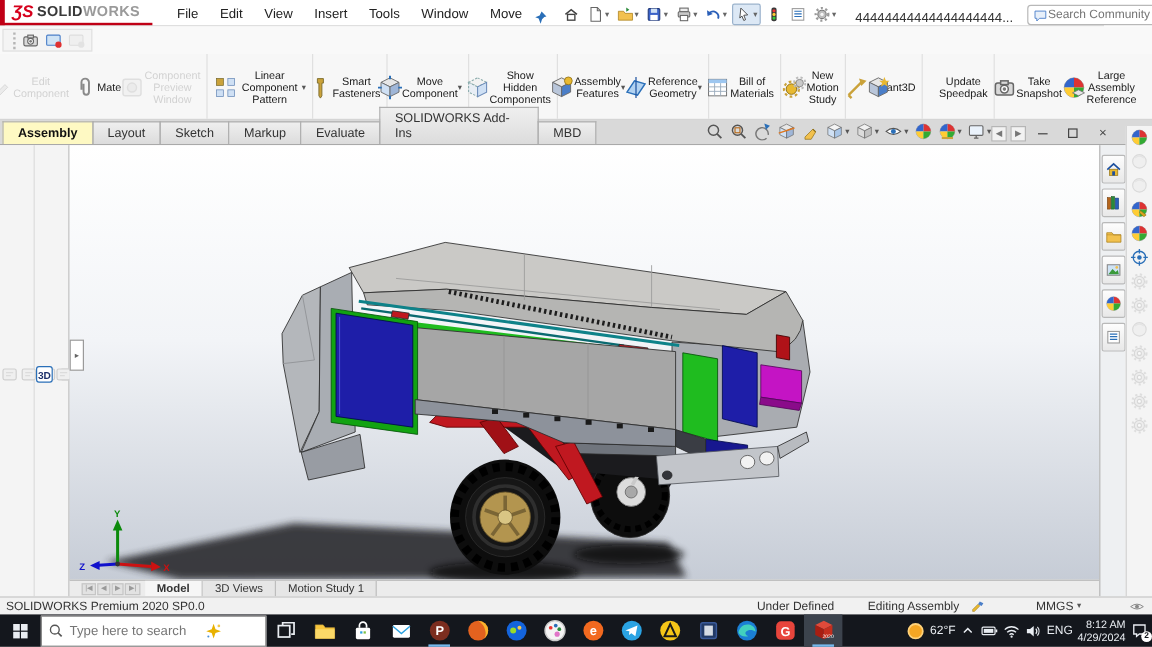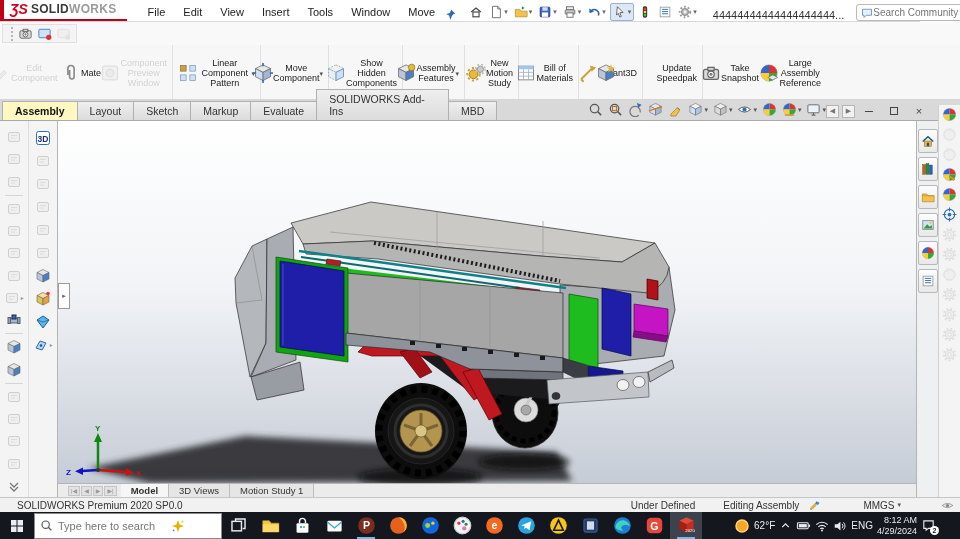--- a/index.html
+++ b/index.html
@@ -44,50 +44,50 @@
   #cmdtabs{display:flex;align-items:flex-end;height:21px;padding-left:2px}
   .tab{font-size:10.5px;color:#333;padding:3px 12px 3px;border:1px solid #b0b0b0;border-bottom:none;background:linear-gradient(#efefef,#dcdcdc);margin-right:-1px}
   .tab.active{background:#fef9c3;font-weight:bold;color:#111}
   #hud{display:flex;align-items:center;gap:5px;margin-left:92px;height:21px}
   .hud-ic{display:flex;align-items:center}
   .hud-ic .dd{font-size:7px;color:#555;margin-left:1px}
   #docctl{margin-left:auto;display:flex;align-items:center;gap:3px;padding-right:30px}
   .navbox{width:13px;height:13px;border:1px solid #b5b5b5;background:#f2f2f2;color:#777;font-size:7px;display:inline-flex;align-items:center;justify-content:center}
   
   #lefttools{left:0;top:121px;width:58px;height:376px;background:#f4f4f4;border-right:1px solid #b5b5b5;display:flex}
-  .ltcol{width:29px;display:flex;flex-direction:column;align-items:center;padding-top:5px}
+  .ltcol{width:29px;display:flex;align-items:center;padding-top:5px}
   .ltcol:first-child{border-right:1px solid #dcdcdc}
   .ltb{height:23px;display:flex;align-items:center;justify-content:center;width:100%}
   .ltsep{width:18px;border-top:1px solid #d5d5d5;margin:2px 0}
   
   #viewport{left:58px;top:121px;width:858px;height:362px;background:linear-gradient(#ffffff 0%,#f2f4f7 45%,#c6ccd6 100%);overflow:hidden}
   #fmtab{left:58px;top:283px;width:12px;height:26px;background:#fff;border:1px solid #9a9a9a;font-size:7px;color:#666;display:flex;align-items:center;justify-content:center}
   
   #bottomtabs{left:58px;top:483px;width:858px;height:14px;background:#ececec;border-top:1px solid #b5b5b5;display:flex;align-items:stretch}
   #mnav{display:flex;align-items:center;gap:1px;padding:0 4px 0 10px}
   #mnav span{font-size:6px;color:#9a9a9a;border:1px solid #c5c5c5;background:#e2e2e2;padding:1px 2px;line-height:1}
   .mtab{font-size:9.5px;color:#333;padding:0 10px;border-right:1px solid #bdbdbd;display:flex;align-items:center;background:#e6e6e6}
   .mtab.active{background:#f6f6f6;font-weight:bold}
   
   #taskpane{left:916px;top:121px;width:22px;height:376px;background:#eef0f2;border-left:1px solid #b5b5b5;display:flex;flex-direction:column;align-items:center;padding-top:8px;gap:4px}
   .tp-tab{width:20px;height:24px;border:1px solid #b9b9b9;background:linear-gradient(#fdfdfd,#e8e8e8);display:flex;align-items:center;justify-content:center;border-radius:2px}
   #rendertools{left:938px;top:105px;width:22px;height:392px;background:#f4f4f4;border-left:1px solid #d0d0d0;display:flex;flex-direction:column;align-items:center;padding-top:2px;gap:5px}
   
   #statusbar{left:0;top:497px;width:960px;height:15px;background:#f1f1f1;border-top:1px solid #c5c5c5;display:flex;align-items:center;font-size:10px;color:#333}
-  #statusbar .sl{margin-left:17px}
+  #statusbar .sl{margin-left:5px}
   #statusbar .sr{margin-left:auto;display:flex;align-items:center}
   
   #taskbar{left:0;top:512px;width:960px;height:27px;background:#14171d;display:flex;align-items:center}
   #startbtn{width:34px;height:27px;display:flex;align-items:center;justify-content:center}
   #tbsearch{width:188px;height:25px;background:#fff;border:1px solid #8a8a8a;display:flex;align-items:center;padding:12px 5px;gap:5px}
   #tbsearch input{border:none;outline:none;font-size:11px;color:#555;width:108px;font-family:"Liberation Sans",sans-serif;background:transparent}
   .tb-app{width:32px;height:27px;display:flex;align-items:center;justify-content:center;position:relative}
   .tb-app.focused{background:#3c434d}
   .tb-app.active::after{content:"";position:absolute;left:7px;bottom:0;width:18px;height:2px;background:#76b9ed}
-  #tray{margin-left:auto;display:flex;align-items:center;gap:4px;padding-right:24px;color:#e9edf2}
+  #tray{margin-left:auto;display:flex;align-items:center;gap:4px;padding-right:3px;color:#e9edf2}
   #tray .txt{font-size:10px}
   #clock{font-size:9px;line-height:1.15;text-align:right}
   .badge{position:absolute;right:-3px;bottom:-2px;background:#fff;color:#14171d;font-size:7px;font-weight:bold;border-radius:50%;width:9px;height:9px;display:flex;align-items:center;justify-content:center}
 </style>
 </head>
 <body>
 
 <div id="titlebar" class="abs">
   <div id="logo">
     <span class="lz">ƷS</span>
@@ -283,20 +283,28 @@
         <svg viewBox="0 0 16 16" width="20" height="20">
           <rect x="2" y="2" width="4.5" height="4.5" fill="#caa23a" stroke="#7a6a2a" stroke-width="0.5"></rect>
           <rect x="9.5" y="2" width="4.5" height="4.5" fill="#cfe0f4" stroke="#6a8ab8" stroke-width="0.5"></rect>
           <rect x="2" y="9.5" width="4.5" height="4.5" fill="#cfe0f4" stroke="#6a8ab8" stroke-width="0.5"></rect>
           <rect x="9.5" y="9.5" width="4.5" height="4.5" fill="#cfe0f4" stroke="#6a8ab8" stroke-width="0.5"></rect>
         </svg>
       </span>
       <span class="rlabel" style="max-width: 76px;">Linear Component Pattern</span>
       <span class="rdd">▾</span>
     </div>
+    <div class="rbtn sep" style="width: 62px;">
+      <span class="ic">
+        <svg viewBox="0 0 16 16" width="20" height="20">
+          <path d="M6 2h4v3H9v8.5L8 15l-1-1.5V5H6z" fill="#caa23a" stroke="#7a6a2a" stroke-width="0.6"></path>
+        </svg>
+      </span>
+      <span class="rlabel" style="max-width: 50px;">Smart Fasteners</span>
+    </div>
     <div class="rbtn sep" style="width: 68px;">
       <span class="ic">
         <svg viewBox="0 0 16 16" width="20" height="20">
           <polygon points="8,1.5 14,4.5 8,7.5 2,4.5" fill="#e7e7e7" stroke="#666" stroke-width="0.6"></polygon>
           <polygon points="2,4.5 8,7.5 8,14 2,11" fill="#cfe0f4" stroke="#666" stroke-width="0.6"></polygon>
           <polygon points="14,4.5 8,7.5 8,14 14,11" fill="#9fb6d8" stroke="#666" stroke-width="0.6"></polygon>
           <path d="M8 0v2.5M8 13.5V16M0 8h2.5M13.5 8H16" stroke="#2a6fb8" stroke-width="1.3"></path>
         </svg>
       </span>
       <span class="rlabel" style="max-width: 56px;">Move Component</span>
@@ -317,40 +325,50 @@
         <svg viewBox="0 0 16 16" width="20" height="20">
           <polygon points="8,1.5 14,4.5 8,7.5 2,4.5" fill="#e7e7e7" stroke="#666" stroke-width="0.6"></polygon>
           <polygon points="2,4.5 8,7.5 8,14 2,11" fill="#b9c6da" stroke="#666" stroke-width="0.6"></polygon>
           <polygon points="14,4.5 8,7.5 8,14 14,11" fill="#4a7ec8" stroke="#666" stroke-width="0.6"></polygon>
           <circle cx="12.5" cy="3.5" r="2.6" fill="#e8b931" stroke="#8a6a10" stroke-width="0.5"></circle>
         </svg>
       </span>
       <span class="rlabel" style="max-width: 50px;">Assembly Features</span>
       <span class="rdd">▾</span>
     </div>
+    <div class="rbtn" style="width: 64px;">
+      <span class="ic">
+        <svg viewBox="0 0 16 16" width="20" height="20">
+          <polygon points="2,11 7,3.5 14,5.5 9,13" fill="#aacdf0" fill-opacity="0.9" stroke="#2a6fb8"></polygon>
+          <line x1="8" y1="1" x2="8" y2="15" stroke="#1a4f9e" stroke-width="0.8"></line>
+        </svg>
+      </span>
+      <span class="rlabel" style="max-width: 52px;">Reference Geometry</span>
+      <span class="rdd">▾</span>
+    </div>
+    <div class="rbtn sep" style="width: 60px;">
+      <span class="ic">
+        <svg viewBox="0 0 16 16" width="20" height="20">
+          <rect x="2" y="2.5" width="12" height="11" fill="#fff" stroke="#666" stroke-width="0.6"></rect>
+          <rect x="2" y="2.5" width="12" height="2.5" fill="#9ec7f0"></rect>
+          <path d="M2 7.5h12M2 10.5h12M6 5v8.5M10 5v8.5" stroke="#99aabb" stroke-width="0.6"></path>
+        </svg>
+      </span>
+      <span class="rlabel" style="max-width: 48px;">Bill of Materials</span>
+    </div>
     <div class="rbtn sep" style="width: 54px;">
       <span class="ic">
         <svg viewBox="0 0 16 16" width="20" height="20">
           <circle cx="6" cy="9" r="3.5" fill="#e8b931" stroke="#8a6a10" stroke-width="0.6"></circle>
           <circle cx="6" cy="9" r="5" fill="none" stroke="#caa23a" stroke-width="1.5" stroke-dasharray="1.8 1.8"></circle>
           <circle cx="11.5" cy="5" r="2.5" fill="#c9c9c9" stroke="#888" stroke-width="0.6"></circle>
           <circle cx="11.5" cy="5" r="3.8" fill="none" stroke="#bbb" stroke-width="1.3" stroke-dasharray="1.5 1.5"></circle>
         </svg>
       </span>
       <span class="rlabel" style="max-width: 42px;">New Motion Study</span>
-    </div>
-    <div class="rbtn sep" style="width: 60px;">
-      <span class="ic">
-        <svg viewBox="0 0 16 16" width="20" height="20">
-          <rect x="2" y="2.5" width="12" height="11" fill="#fff" stroke="#666" stroke-width="0.6"></rect>
-          <rect x="2" y="2.5" width="12" height="2.5" fill="#9ec7f0"></rect>
-          <path d="M2 7.5h12M2 10.5h12M6 5v8.5M10 5v8.5" stroke="#99aabb" stroke-width="0.6"></path>
-        </svg>
-      </span>
-      <span class="rlabel" style="max-width: 48px;">Bill of Materials</span>
     </div>
     <div class="rbtn sep" style="width: 64px;">
       <span class="ic">
         <svg viewBox="0 0 16 16" width="20" height="20">
           <path d="M2.5 13 11 4.5" stroke="#caa23a" stroke-width="1.6" fill="none"></path>
           <polygon points="9.5,2 14.5,3.5 11,7" fill="#caa23a"></polygon>
           <path d="M2.5 13l2 2" stroke="#caa23a" stroke-width="1.6"></path>
         </svg>
       </span>
       <span class="rlabel" style="max-width: 52px;">Instant3D</span>

